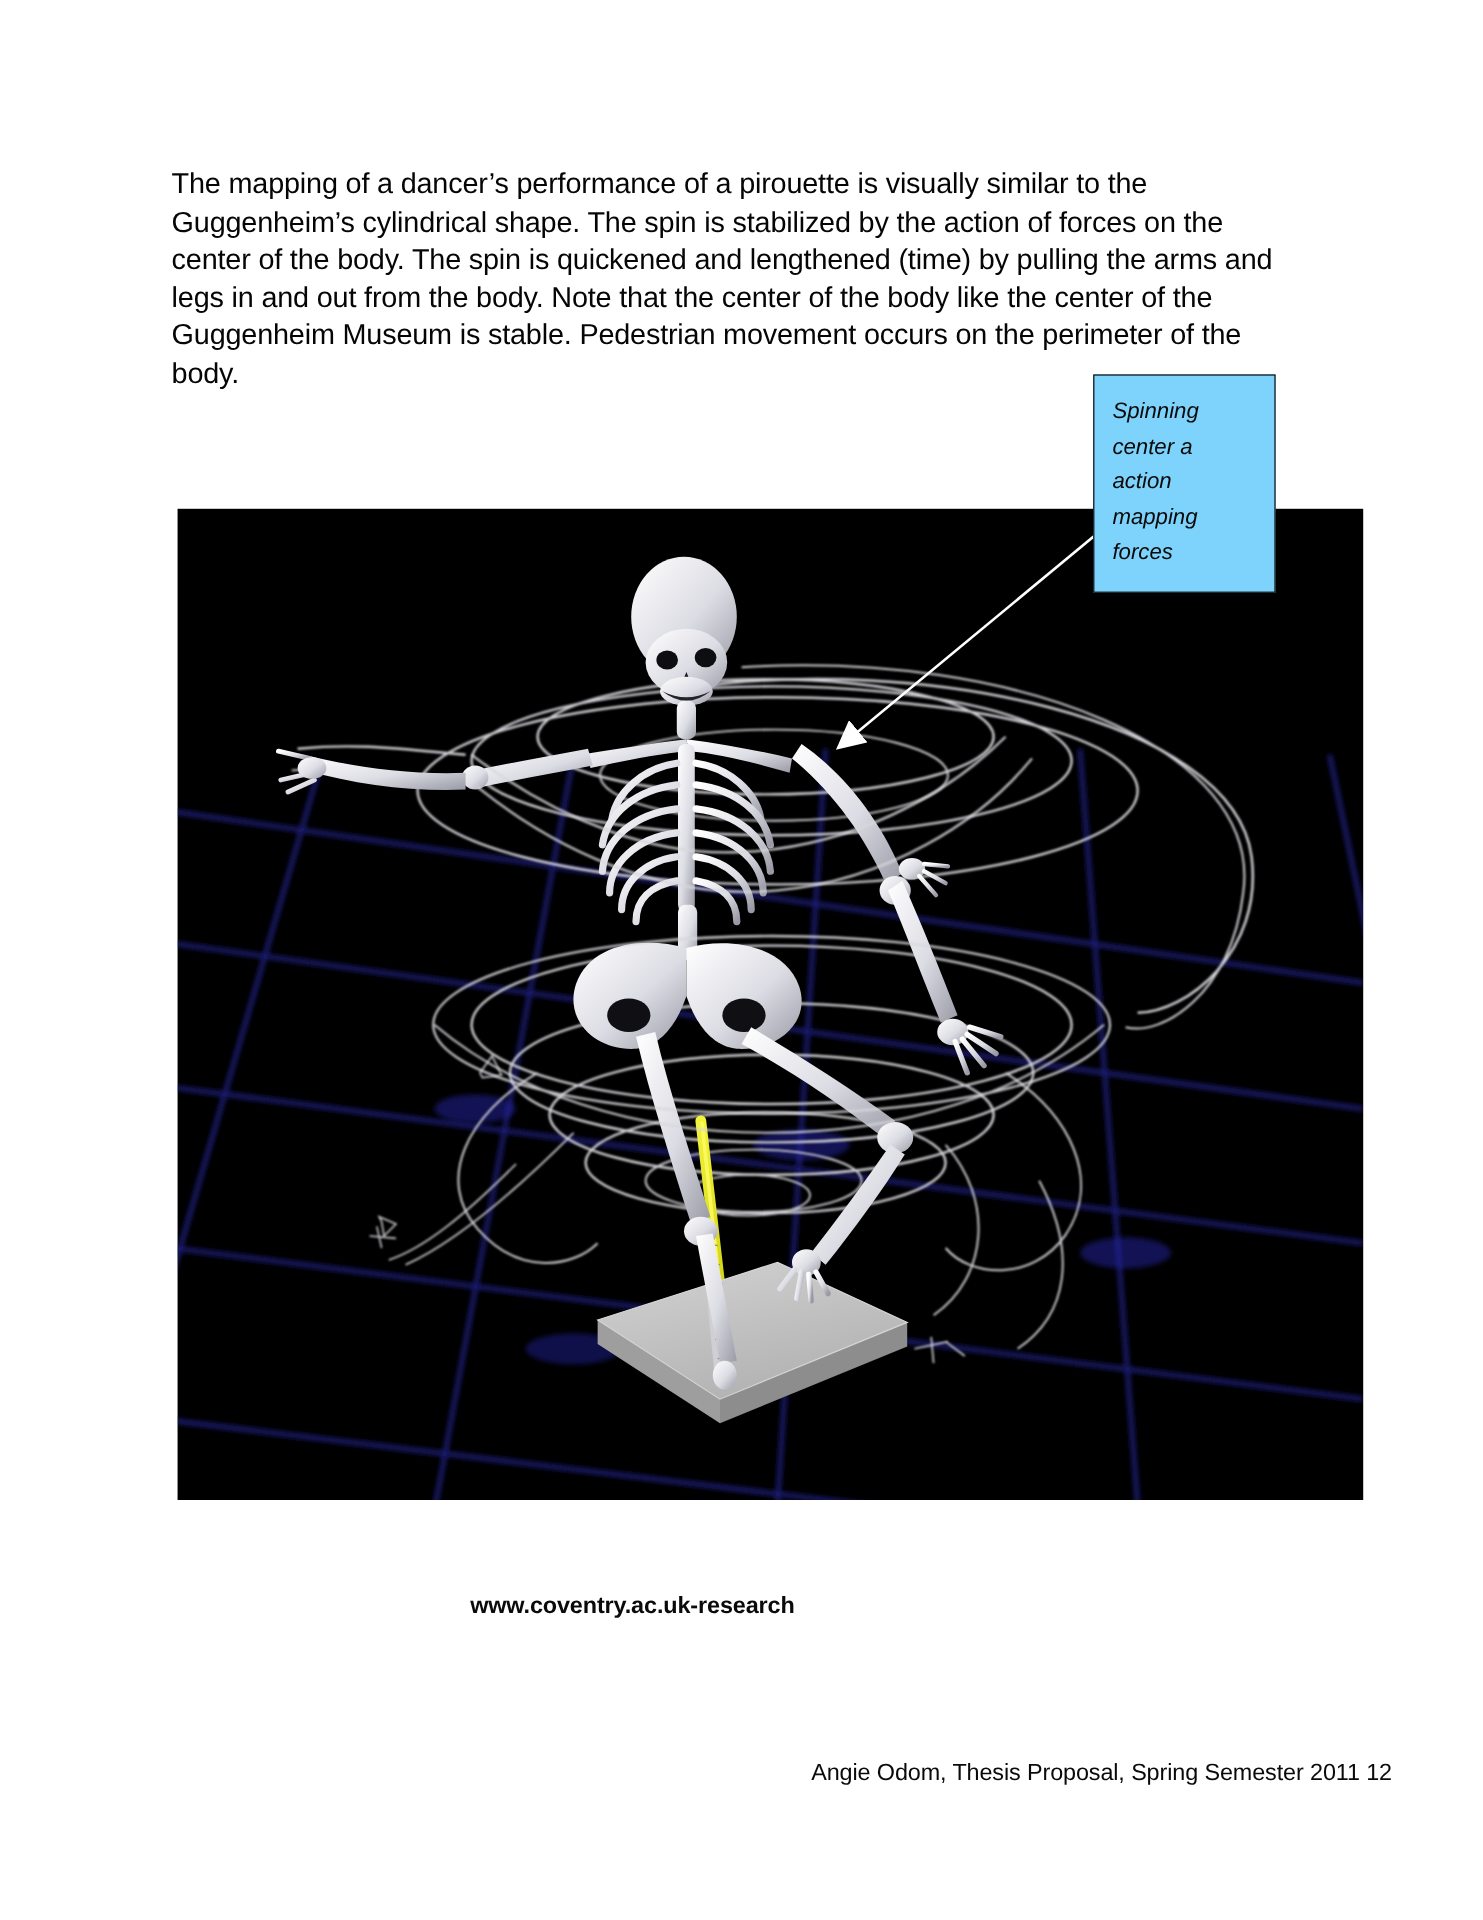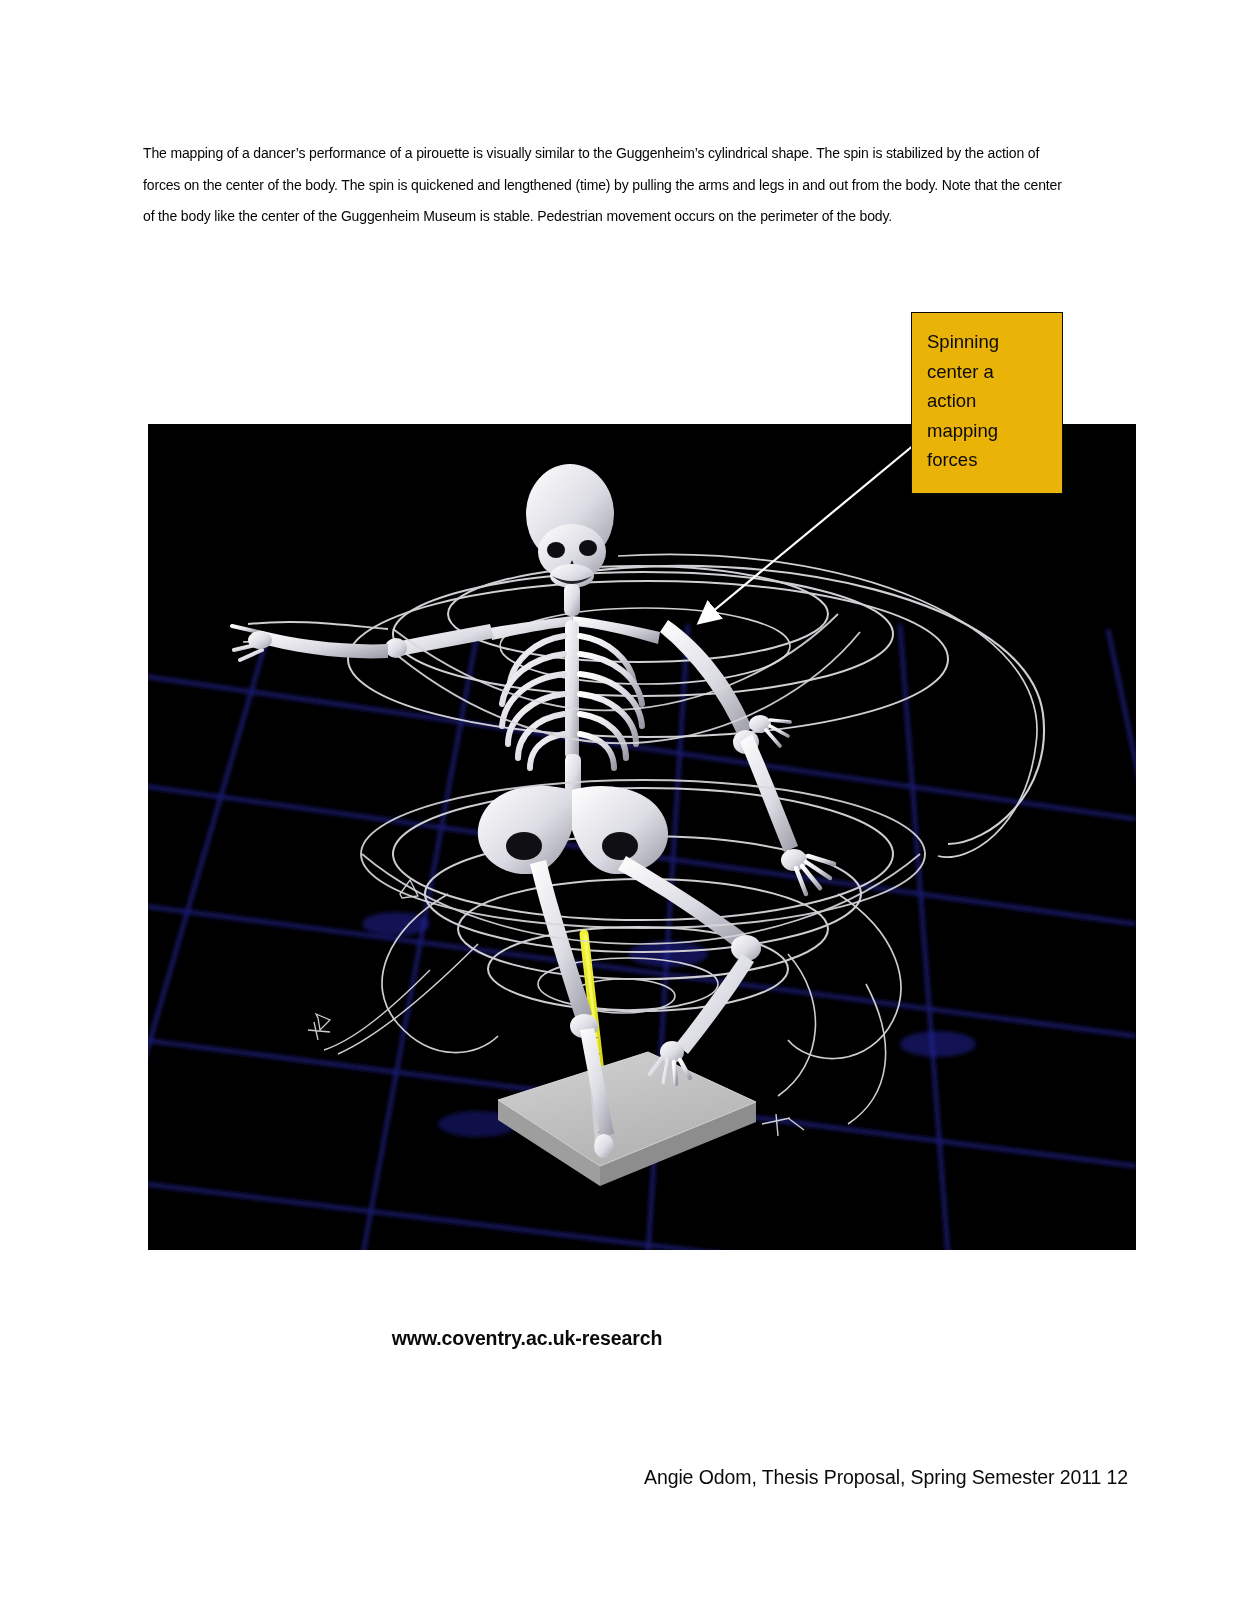--- a/index.html
+++ b/index.html
@@ -15,21 +15,21 @@
     color: #000000;
     overflow: hidden;
   }
 
   
   .page-body-text {
     position: absolute;
     left: 143px;
     top: 138px;
     width: 930px;
-    font-size: 14px;
+    font-size: 24px;
     line-height: 31.5px;
     color: #050505;
     text-align: left;
     letter-spacing: -0.15px;
   }
 
   
   .render-panel {
     position: absolute;
     left: 148px;
@@ -45,25 +45,26 @@
     height: 100%;
   }
 
   
   .callout-box {
     position: absolute;
     left: 911px;
     top: 312px;
     width: 152px;
     height: 182px;
-    background: #eab308;
+    background: #7dd3fc;
     border: 1.5px solid #0a0a0a;
     box-sizing: border-box;
     padding: 14px 0 0 15px;
     z-index: 30;
+    font-style: italic;
   }
   .callout-line {
     font-size: 18.5px;
     line-height: 29.5px;
     color: #0a0a0a;
     white-space: nowrap;
   }
 
   
   .callout-arrow {
@@ -89,21 +90,21 @@
     letter-spacing: -0.1px;
   }
   .source-url span { padding-left: 18px; }
 
   
   .page-footer {
     position: absolute;
     left: 0;
     top: 1466px;
     width: 1236px;
-    padding-right: 108px;
+    padding-right: 76px;
     box-sizing: border-box;
     text-align: right;
     font-size: 19.5px;
     color: #0a0a0a;
     letter-spacing: -0.1px;
   }
 </style>
 </head>
 <body>
 

